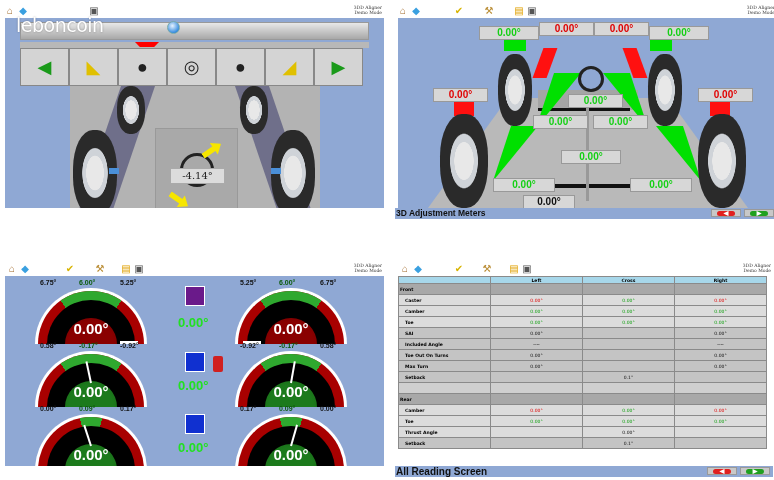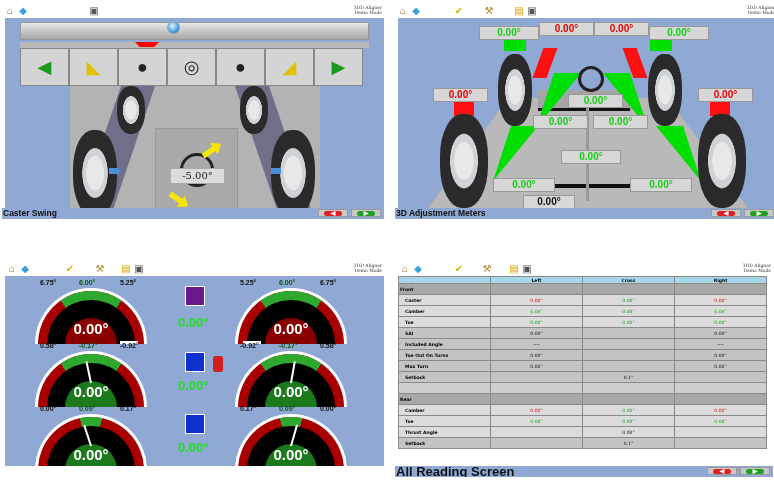--- a/index.html
+++ b/index.html
@@ -125,37 +125,25 @@
           <span style="color:#1a9a1a">▶</span>
         </div>
     </div>
     <div class="tire" style="left:112px;top:68px;width:28px;height:48px"></div>
     <div class="tire" style="left:235px;top:68px;width:28px;height:48px"></div>
     <div class="tire" style="left:68px;top:112px;width:44px;height:86px"></div>
     <div class="tire" style="left:266px;top:112px;width:44px;height:86px"></div>
     <div class="hub" style="left:104px;top:150px"></div>
     <div class="hub" style="left:266px;top:150px"></div>
     <div class="wheel-ring"></div>
-    <div class="readout">-5.00°</div>
+    <div class="readout">-4.14°</div>
     <div class="yarrow" style="left:196px;top:125px;transform:rotate(-35deg);clip-path:polygon(0 30%,60% 30%,60% 0,100% 50%,60% 100%,60% 70%,0 70%)"></div>
     <div class="yarrow" style="left:163px;top:175px;transform:rotate(35deg);clip-path:polygon(0 30%,60% 30%,60% 0,100% 50%,60% 100%,60% 70%,0 70%)"></div>
   </div>
-  <div class="footer">
-    <span class="footer-title">Caster Swing</span>
-    <div class="nav-btn nav-back">
-        <div class="arr" style="display:flex;align-items:center;justify-content:center">
-          <span class="arr-glyph">◀</span>
-        </div>
-      </div>
-    <div class="nav-btn nav-next">
-        <div class="arr" style="display:flex;align-items:center;justify-content:center">
-          <span class="arr-glyph">▶</span>
-        </div>
-      </div>
-  </div>
+  <div class="watermark">leboncoin</div>
 </div>
 
 <div class="panel p2">
   <div class="toolbar">
     <span class="tb-icon" style="left:2px;color:#a06a2a">⌂</span>
     <span class="tb-icon" style="left:15px;color:#3aa0e0">◆</span>
     <span class="tb-icon" style="left:58px;color:#d8b400">✔</span>
     <span class="tb-icon" style="left:88px;color:#b88a30">⚒</span>
     <span class="tb-icon" style="left:118px;color:#e0a000">▤</span>
     <span class="tb-icon" style="left:131px;color:#555">▣</span>
@@ -431,21 +419,21 @@
         </tr>
         <tr class="dark">
           <td class="lbl">Setback</td>
           <td class="val v-black"></td>
           <td class="val v-black">0.1°</td>
           <td class="val v-black"></td>
         </tr>
       </tbody>
   </table>
   <div class="footer">
-    <span class="footer-title" style="font-size:13px">All Reading Screen</span>
+    <span class="footer-title" style="font-size:10px">All Reading Screen</span>
     <div class="nav-btn nav-back">
         <div class="arr" style="display:flex;align-items:center;justify-content:center">
           <span class="arr-glyph">◀</span>
         </div>
       </div>
     <div class="nav-btn nav-next">
         <div class="arr" style="display:flex;align-items:center;justify-content:center">
           <span class="arr-glyph">▶</span>
         </div>
       </div>

